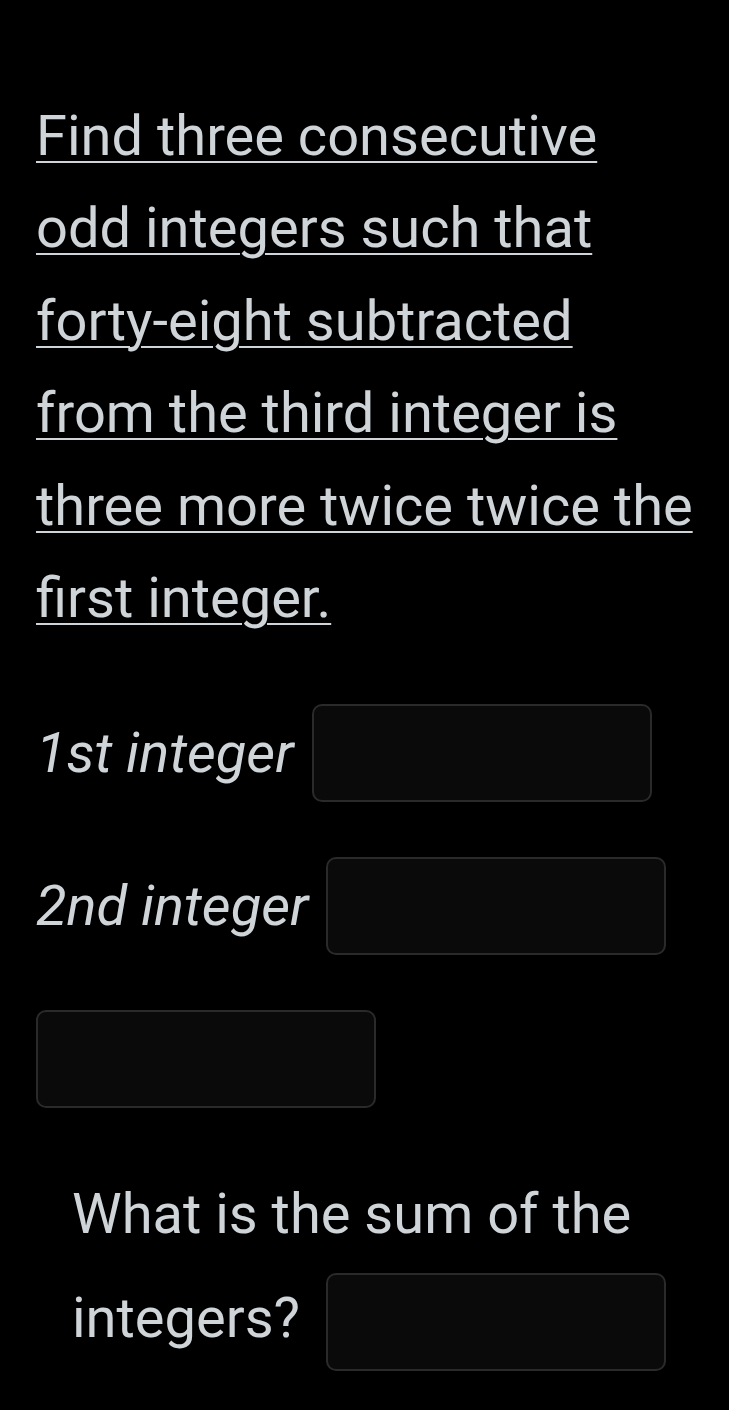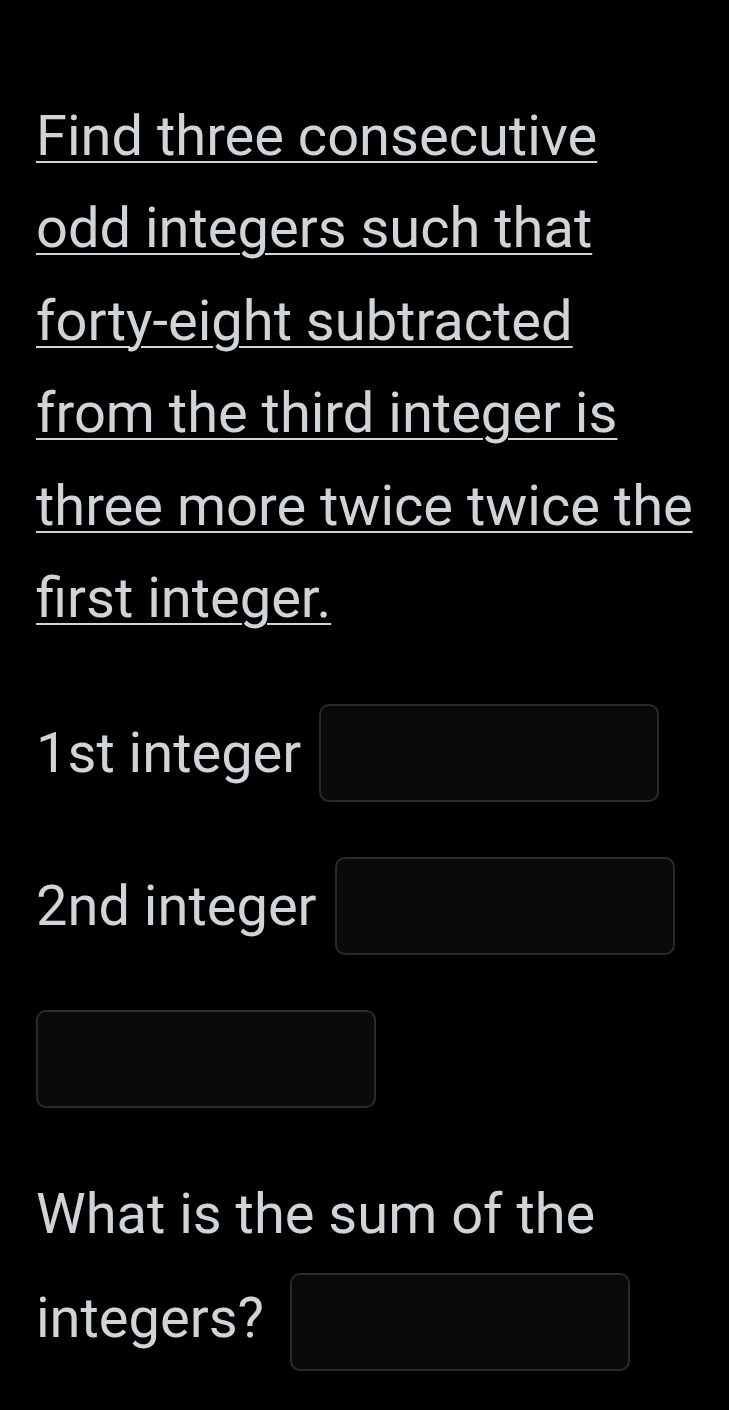--- a/index.html
+++ b/index.html
@@ -22,26 +22,28 @@
       text-underline-offset: 6px;
       text-decoration-thickness: 2px;
       margin-bottom: 60px;
     }
     .field-row {
       display: flex;
       align-items: center;
       margin-bottom: 55px;
       gap: 18px;
       flex-wrap: wrap;
+      font-style: italic;
     }
     .field-label {
       white-space: nowrap;
     }
     .final-question {
       line-height: 1.85;
+      margin-left: 36px;
     }
     .input-box {
       background-color: #0a0a0a;
       border: 2px solid #2a2a2a;
       border-radius: 10px;
       height: 98px;
       width: 340px;
       display: inline-block;
       vertical-align: middle;
     }

